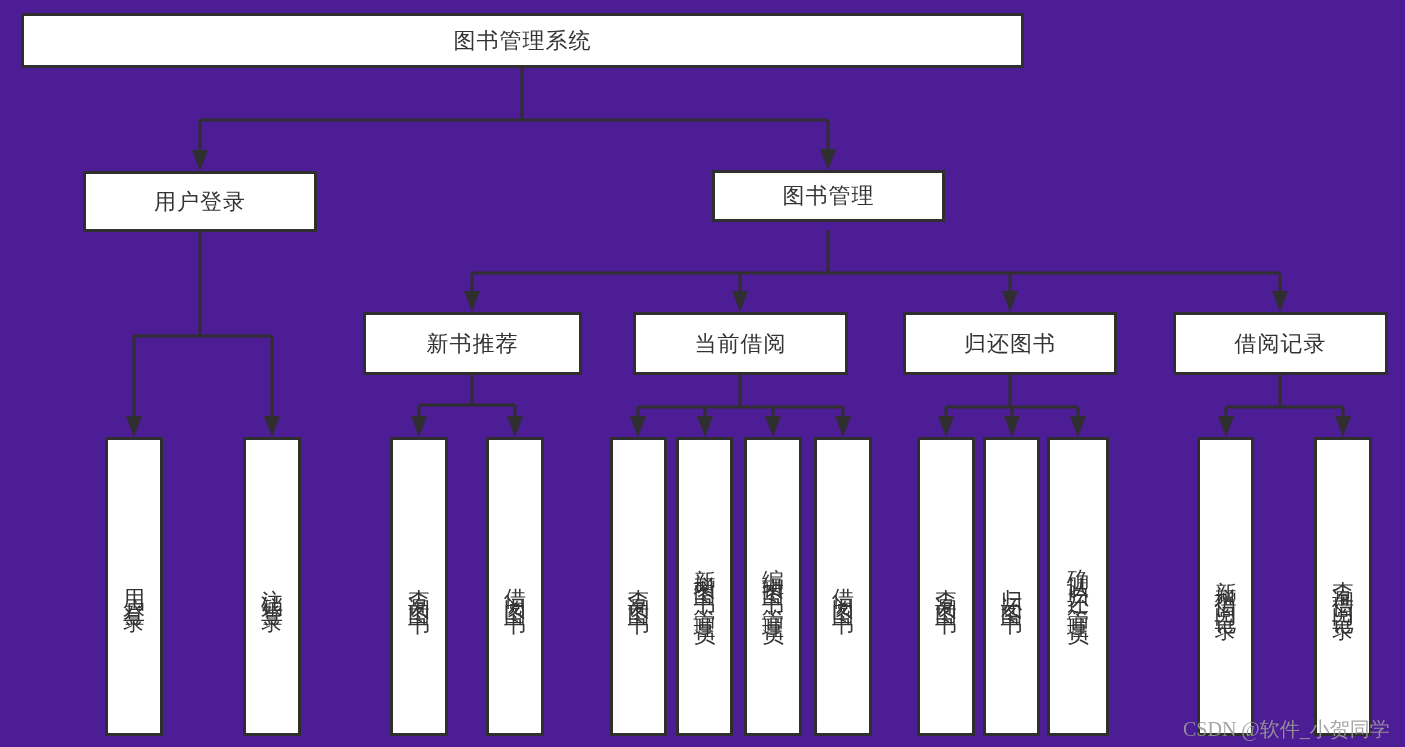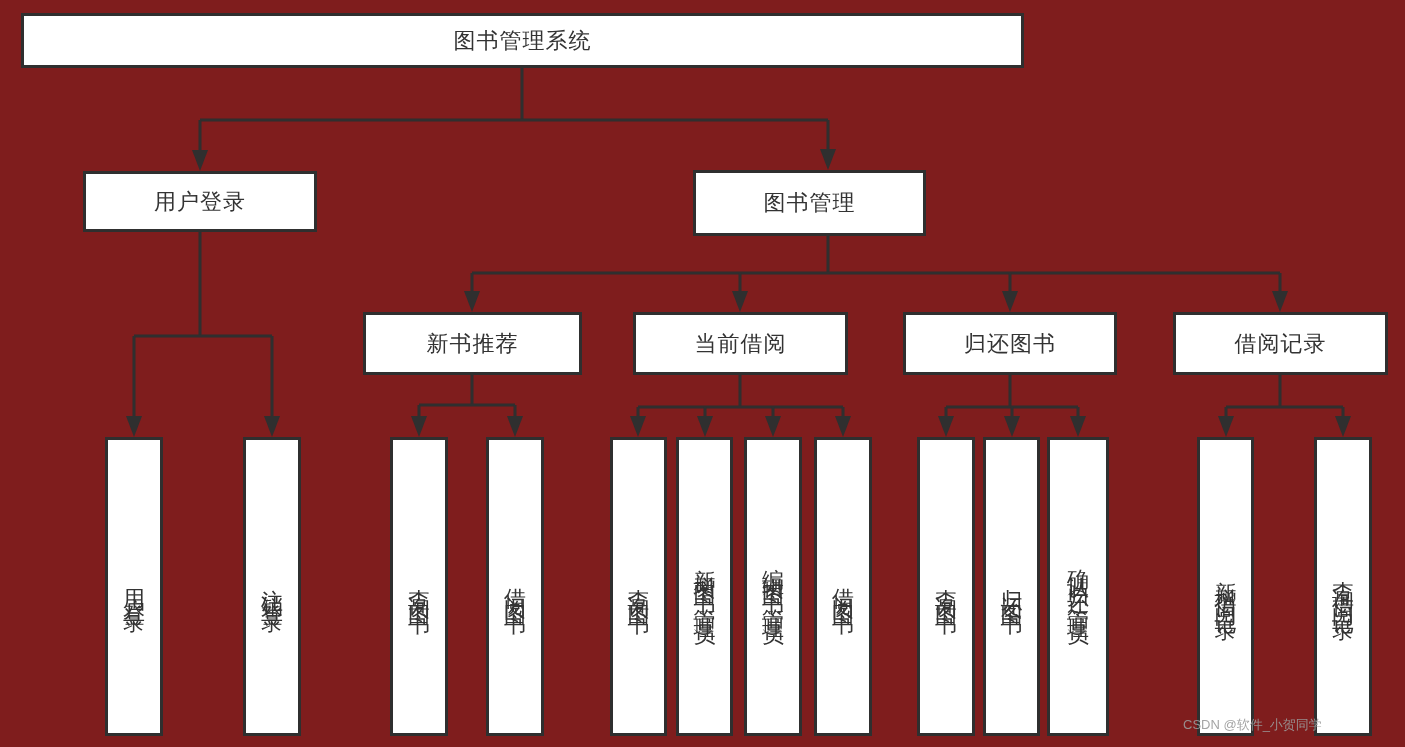--- a/index.html
+++ b/index.html
@@ -1,20 +1,20 @@
 <!DOCTYPE html>
 <html><head>
 <meta charset="utf-8">
 <style>
   html,body{margin:0;padding:0;background:#ffffff;}
   .canvas{
     position:relative;
     width:1405px;height:747px;
-    background:#7f1d1d;
-    font-family:Liberation Sans, sans-serif;
+    background:#4c1d95;
+    font-family:Liberation Serif, serif;
     overflow:hidden;
   }
   .canvas svg{position:absolute;left:0;top:0;}
   .box{
     position:absolute;
     box-sizing:border-box;
     background:#ffffff;
     border:3px solid #2f2f2f;
     display:flex;
     align-items:center;
@@ -27,21 +27,21 @@
   .box.v .vt{
     writing-mode:vertical-rl;
     text-orientation:mixed;
     letter-spacing:8px;
     line-height:1;
     white-space:nowrap;
   }
   .watermark{
     position:absolute;
     left:1183px;top:716px;
-    font-size:13px;
+    font-size:20px;
     color:#9b9b9b;
     opacity:0.9;
     z-index:5;
     white-space:nowrap;
   }
 </style>
 </head>
 <body>
 
 <div class="canvas">
@@ -97,21 +97,21 @@
       <line x1="1226" y1="407" x2="1343" y2="407" stroke="#2f2f2f" stroke-width="3"></line>
       <line x1="1226" y1="407" x2="1226" y2="419" stroke="#2f2f2f" stroke-width="3"></line>
       <polygon points="1218,416 1234,416 1226,437" fill="#2f2f2f"></polygon>
       <line x1="1343" y1="407" x2="1343" y2="419" stroke="#2f2f2f" stroke-width="3"></line>
       <polygon points="1335,416 1351,416 1343,437" fill="#2f2f2f"></polygon>
     </svg>
 
   <div class="box h" style="left:21px;top:13px;width:1003px;height:55px">图书管理系统</div>
 
   <div class="box h" style="left:83px;top:171px;width:234px;height:61px">用户登录</div>
-  <div class="box h" style="left:693px;top:170px;width:233px;height:66px">图书管理</div>
+  <div class="box h" style="left:712px;top:170px;width:233px;height:52px">图书管理</div>
 
   <div class="box h" style="left:363px;top:312px;width:219px;height:63px">新书推荐</div>
   <div class="box h" style="left:633px;top:312px;width:215px;height:63px">当前借阅</div>
   <div class="box h" style="left:903px;top:312px;width:214px;height:63px">归还图书</div>
   <div class="box h" style="left:1173px;top:312px;width:215px;height:63px">借阅记录</div>
 
   <div class="box v" style="left:105px;top:437px;width:58px;height:299px">
     <span class="vt">用户登录</span>
     </div>
   <div class="box v" style="left:243px;top:437px;width:58px;height:299px">

